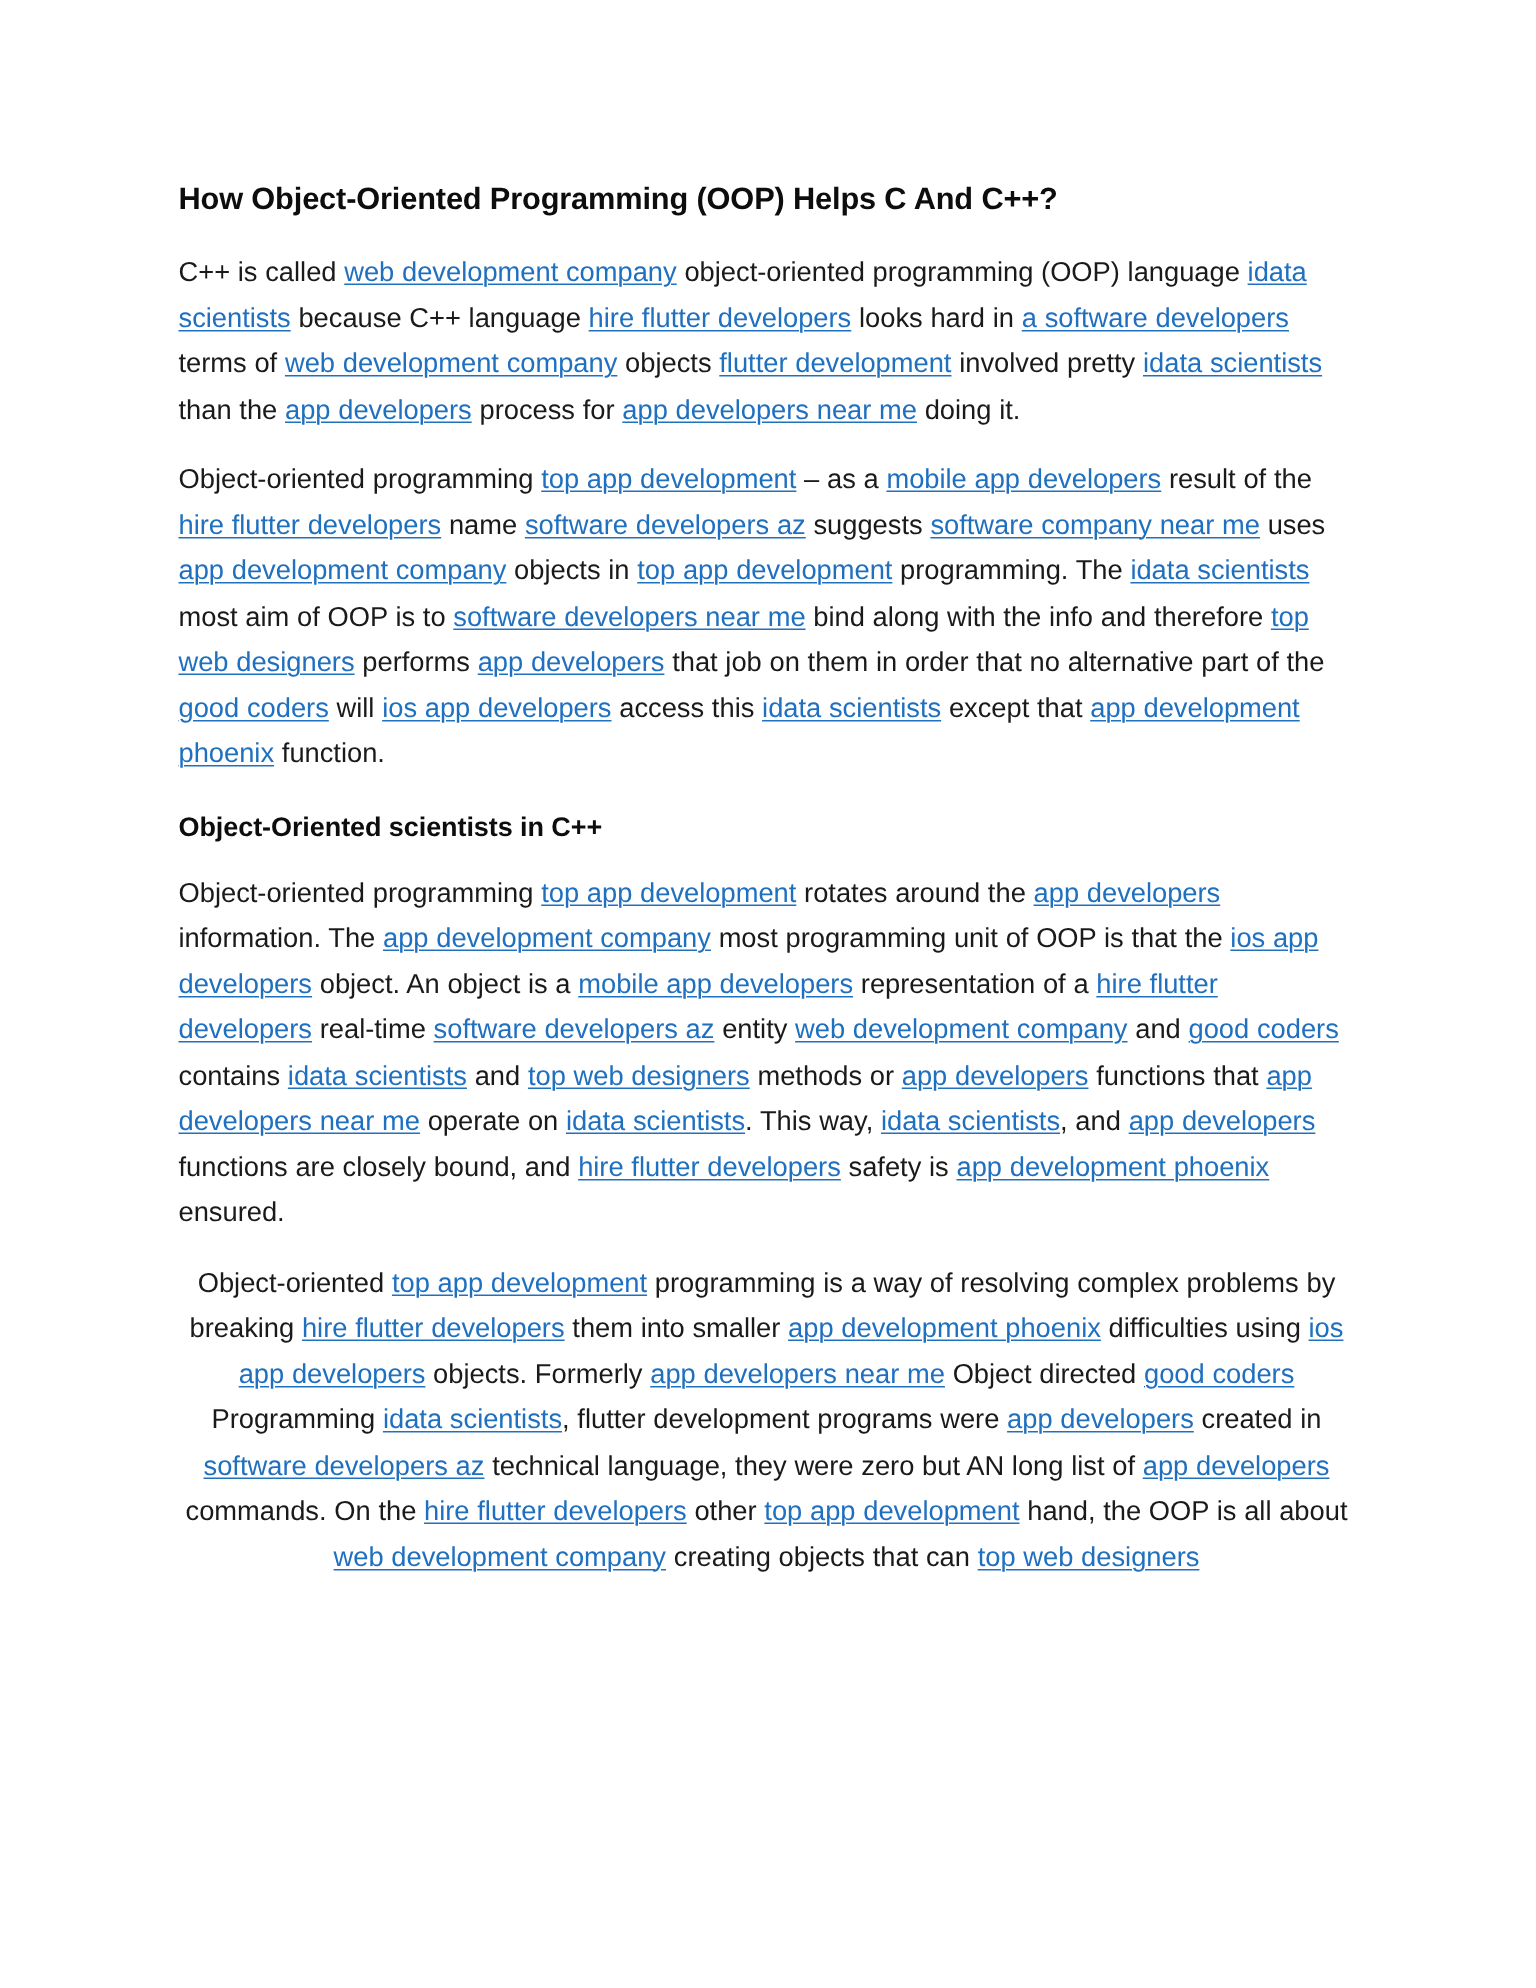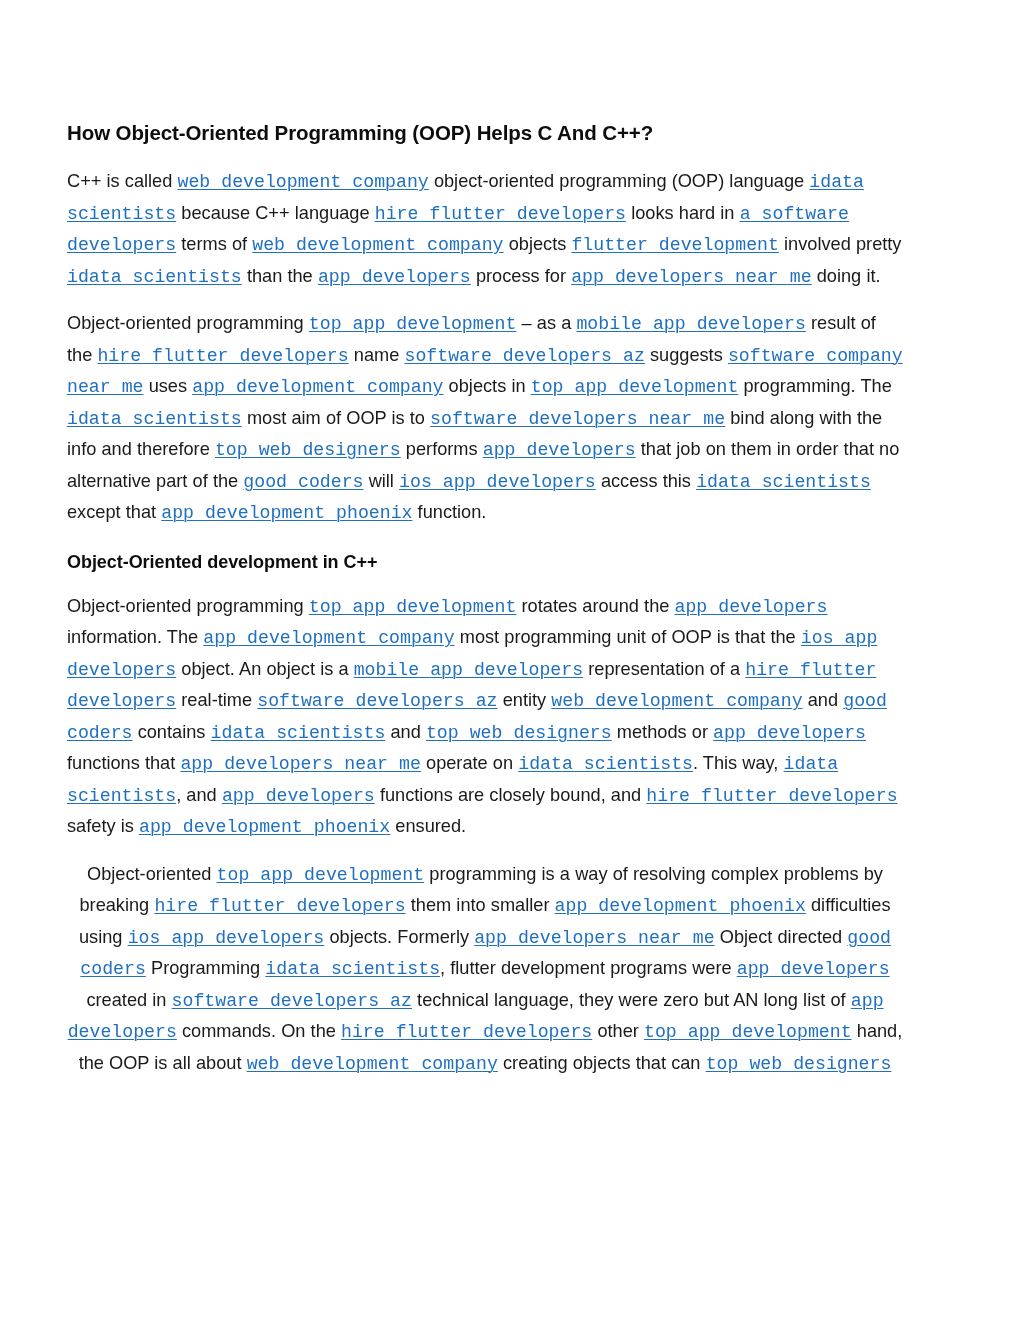--- a/index.html
+++ b/index.html
@@ -14,21 +14,21 @@
     font-family: "Liberation Sans", sans-serif;
     color: #1a1a1a;
     -webkit-font-smoothing: antialiased;
   }
   .page {
     position: relative;
     width: 1024px;
     height: 1325px;
     background: #ffffff;
     box-sizing: border-box;
-    padding: 119px 121px 0 67px;
+    padding: 119px 121px 0 119px;
   }
   .doc-title {
     font-size: 20.5px;
     font-weight: bold;
     line-height: 28px;
     letter-spacing: -0.1px;
     margin: 0 0 19px 0;
     color: #0d0d0d;
   }
   .doc-subheading {
@@ -47,34 +47,33 @@
     word-spacing: 0.1px;
     color: #1a1a1a;
   }
   .para:last-child { margin-bottom: 0; text-align: center; }
   .lnk {
     color: #2070c0;
     text-decoration: underline;
     text-underline-offset: 2px;
     text-decoration-thickness: 1.2px;
     cursor: pointer;
-    font-family: Liberation Mono, monospace;
   }
   .seg { color: #1a1a1a; }
 </style>
 </head>
 <body>
 
 <div class="page">
 
   <h1 class="doc-title">How Object-Oriented Programming (OOP) Helps C And C++?</h1>
 
   <div class="para"><span class="seg">C++ is called </span><span class="lnk" style="color: rgb(32, 112, 192);">web development company</span><span class="seg"> object-oriented programming (OOP) language </span><span class="lnk" style="color: rgb(32, 112, 192);">idata scientists</span><span class="seg"> because C++ language </span><span class="lnk" style="color: rgb(32, 112, 192);">hire flutter developers</span><span class="seg"> looks hard in </span><span class="lnk" style="color: rgb(32, 112, 192);">a software developers</span><span class="seg"> terms of </span><span class="lnk" style="color: rgb(32, 112, 192);">web development company</span><span class="seg"> objects </span><span class="lnk" style="color: rgb(32, 112, 192);">flutter development</span><span class="seg"> involved pretty </span><span class="lnk" style="color: rgb(32, 112, 192);">idata scientists</span><span class="seg"> than the </span><span class="lnk" style="color: rgb(32, 112, 192);">app developers</span><span class="seg"> process for </span><span class="lnk" style="color: rgb(32, 112, 192);">app developers near me</span><span class="seg"> doing it.</span></div>
 
   <div class="para"><span class="seg">Object-oriented programming </span><span class="lnk" style="color: rgb(32, 112, 192);">top app development</span><span class="seg"> – as a </span><span class="lnk" style="color: rgb(32, 112, 192);">mobile app developers</span><span class="seg"> result of the </span><span class="lnk" style="color: rgb(32, 112, 192);">hire flutter developers</span><span class="seg"> name </span><span class="lnk" style="color: rgb(32, 112, 192);">software developers az</span><span class="seg"> suggests </span><span class="lnk" style="color: rgb(32, 112, 192);">software company near me</span><span class="seg"> uses </span><span class="lnk" style="color: rgb(32, 112, 192);">app development company</span><span class="seg"> objects in </span><span class="lnk" style="color: rgb(32, 112, 192);">top app development</span><span class="seg"> programming. The </span><span class="lnk" style="color: rgb(32, 112, 192);">idata scientists</span><span class="seg"> most aim of OOP is to </span><span class="lnk" style="color: rgb(32, 112, 192);">software developers near me</span><span class="seg"> bind along with the info and therefore </span><span class="lnk" style="color: rgb(32, 112, 192);">top web designers</span><span class="seg"> performs </span><span class="lnk" style="color: rgb(32, 112, 192);">app developers</span><span class="seg"> that job on them in order that no alternative part of the </span><span class="lnk" style="color: rgb(32, 112, 192);">good coders</span><span class="seg"> will </span><span class="lnk" style="color: rgb(32, 112, 192);">ios app developers</span><span class="seg"> access this </span><span class="lnk" style="color: rgb(32, 112, 192);">idata scientists</span><span class="seg"> except that </span><span class="lnk" style="color: rgb(32, 112, 192);">app development phoenix</span><span class="seg"> function.</span></div>
 
-  <h2 class="doc-subheading">Object-Oriented development in C++</h2>
+  <h2 class="doc-subheading">Object-Oriented scientists in C++</h2>
 
   <div class="para"><span class="seg">Object-oriented programming </span><span class="lnk" style="color: rgb(32, 112, 192);">top app development</span><span class="seg"> rotates around the </span><span class="lnk" style="color: rgb(32, 112, 192);">app developers</span><span class="seg"> information. The </span><span class="lnk" style="color: rgb(32, 112, 192);">app development company</span><span class="seg"> most programming unit of OOP is that the </span><span class="lnk" style="color: rgb(32, 112, 192);">ios app developers</span><span class="seg"> object. An object is a </span><span class="lnk" style="color: rgb(32, 112, 192);">mobile app developers</span><span class="seg"> representation of a </span><span class="lnk" style="color: rgb(32, 112, 192);">hire flutter developers</span><span class="seg"> real-time </span><span class="lnk" style="color: rgb(32, 112, 192);">software developers az</span><span class="seg"> entity </span><span class="lnk" style="color: rgb(32, 112, 192);">web development company</span><span class="seg"> and </span><span class="lnk" style="color: rgb(32, 112, 192);">good coders</span><span class="seg"> contains </span><span class="lnk" style="color: rgb(32, 112, 192);">idata scientists</span><span class="seg"> and </span><span class="lnk" style="color: rgb(32, 112, 192);">top web designers</span><span class="seg"> methods or </span><span class="lnk" style="color: rgb(32, 112, 192);">app developers</span><span class="seg"> functions that </span><span class="lnk" style="color: rgb(32, 112, 192);">app developers near me</span><span class="seg"> operate on </span><span class="lnk" style="color: rgb(32, 112, 192);">idata scientists</span><span class="seg">. This way, </span><span class="lnk" style="color: rgb(32, 112, 192);">idata scientists</span><span class="seg">, and </span><span class="lnk" style="color: rgb(32, 112, 192);">app developers</span><span class="seg"> functions are closely bound, and </span><span class="lnk" style="color: rgb(32, 112, 192);">hire flutter developers</span><span class="seg"> safety is </span><span class="lnk" style="color: rgb(32, 112, 192);">app development phoenix</span><span class="seg"> ensured.</span></div>
 
   <div class="para"><span class="seg">Object-oriented </span><span class="lnk" style="color: rgb(32, 112, 192);">top app development</span><span class="seg"> programming is a way of resolving complex problems by breaking </span><span class="lnk" style="color: rgb(32, 112, 192);">hire flutter developers</span><span class="seg"> them into smaller </span><span class="lnk" style="color: rgb(32, 112, 192);">app development phoenix</span><span class="seg"> difficulties using </span><span class="lnk" style="color: rgb(32, 112, 192);">ios app developers</span><span class="seg"> objects. Formerly </span><span class="lnk" style="color: rgb(32, 112, 192);">app developers near me</span><span class="seg"> Object directed </span><span class="lnk" style="color: rgb(32, 112, 192);">good coders</span><span class="seg"> Programming </span><span class="lnk" style="color: rgb(32, 112, 192);">idata scientists</span><span class="seg">, flutter development programs were </span><span class="lnk" style="color: rgb(32, 112, 192);">app developers</span><span class="seg"> created in </span><span class="lnk" style="color: rgb(32, 112, 192);">software developers az</span><span class="seg"> technical language, they were zero but AN long list of </span><span class="lnk" style="color: rgb(32, 112, 192);">app developers</span><span class="seg"> commands. On the </span><span class="lnk" style="color: rgb(32, 112, 192);">hire flutter developers</span><span class="seg"> other </span><span class="lnk" style="color: rgb(32, 112, 192);">top app development</span><span class="seg"> hand, the OOP is all about </span><span class="lnk" style="color: rgb(32, 112, 192);">web development company</span><span class="seg"> creating objects that can </span><span class="lnk" style="color: rgb(32, 112, 192);">top web designers</span></div>
 
 </div>
 
 </body></html>

